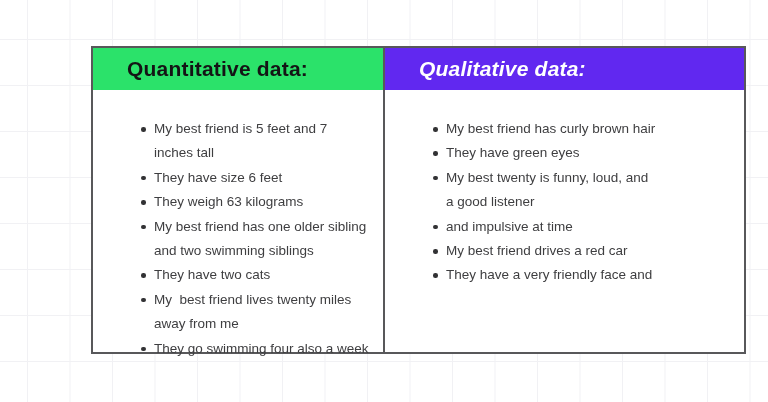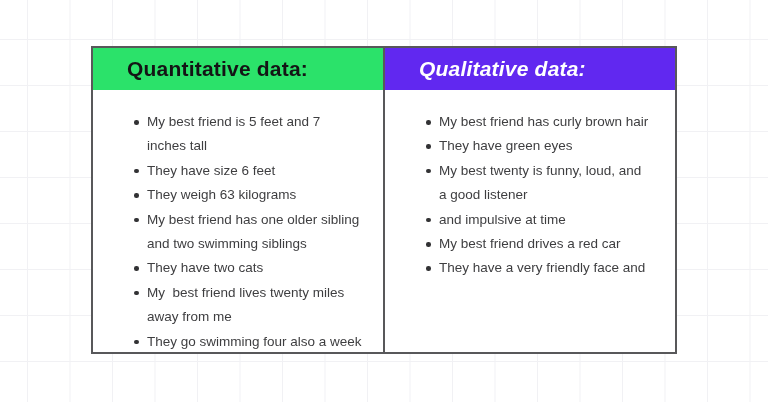--- a/index.html
+++ b/index.html
@@ -13,38 +13,38 @@
     width: 768px; height: 402px;
     background-color: #ffffff;
     background-image:
       linear-gradient(to right, var(--grid, #f1f1f4) 1px, transparent 1px),
       linear-gradient(to bottom, var(--grid, #f1f1f4) 1px, transparent 1px);
     background-size: 42.5px 100%, 100% 46px;
     background-position: 27px 0, 0 39px;
   }
   .table {
     position: absolute; left: 91px; top: 46px;
-    width: 586px; height: 308px;
+    width: 655px; height: 308px;
     box-sizing: border-box;
     border: 2px solid var(--border, #58585a);
     background: #ffffff;
     display: flex;
   }
   .col { box-sizing: border-box; display: flex; flex-direction: column; }
   .col-left  { width: 292px; border-right: 2px solid var(--border, #58585a); }
   .col-right { flex: 1; }
   .header {
     flex: 0 0 42px; height: 42px;
     box-sizing: border-box;
     display: flex; align-items: center;
     padding-left: 34px;
     font-size: 21px; font-weight: 700; letter-spacing: 0.2px;
   }
   .list {
-    list-style: none; margin: 8px;
+    list-style: none; margin: 15px;
     padding: 12px 8px 8px 0;
     flex: 1;
   }
   .list li {
     position: relative;
     padding-left: 46px;
     font-size: 13.5px;
     line-height: 24.4px;
     color: var(--text, #3e3e40);
   }

